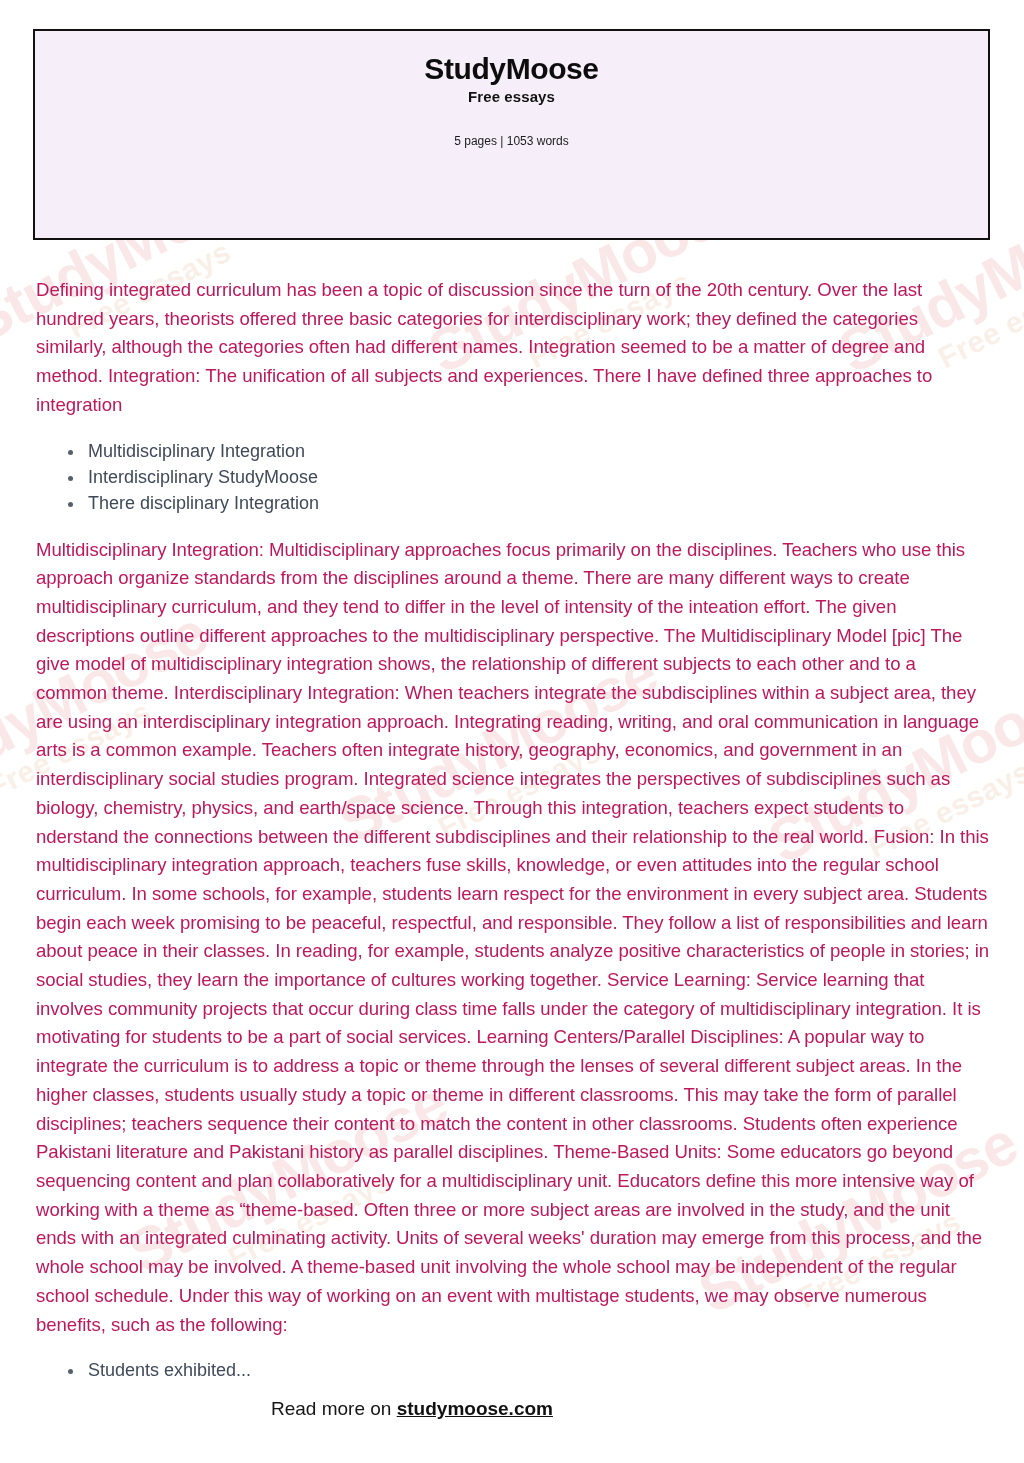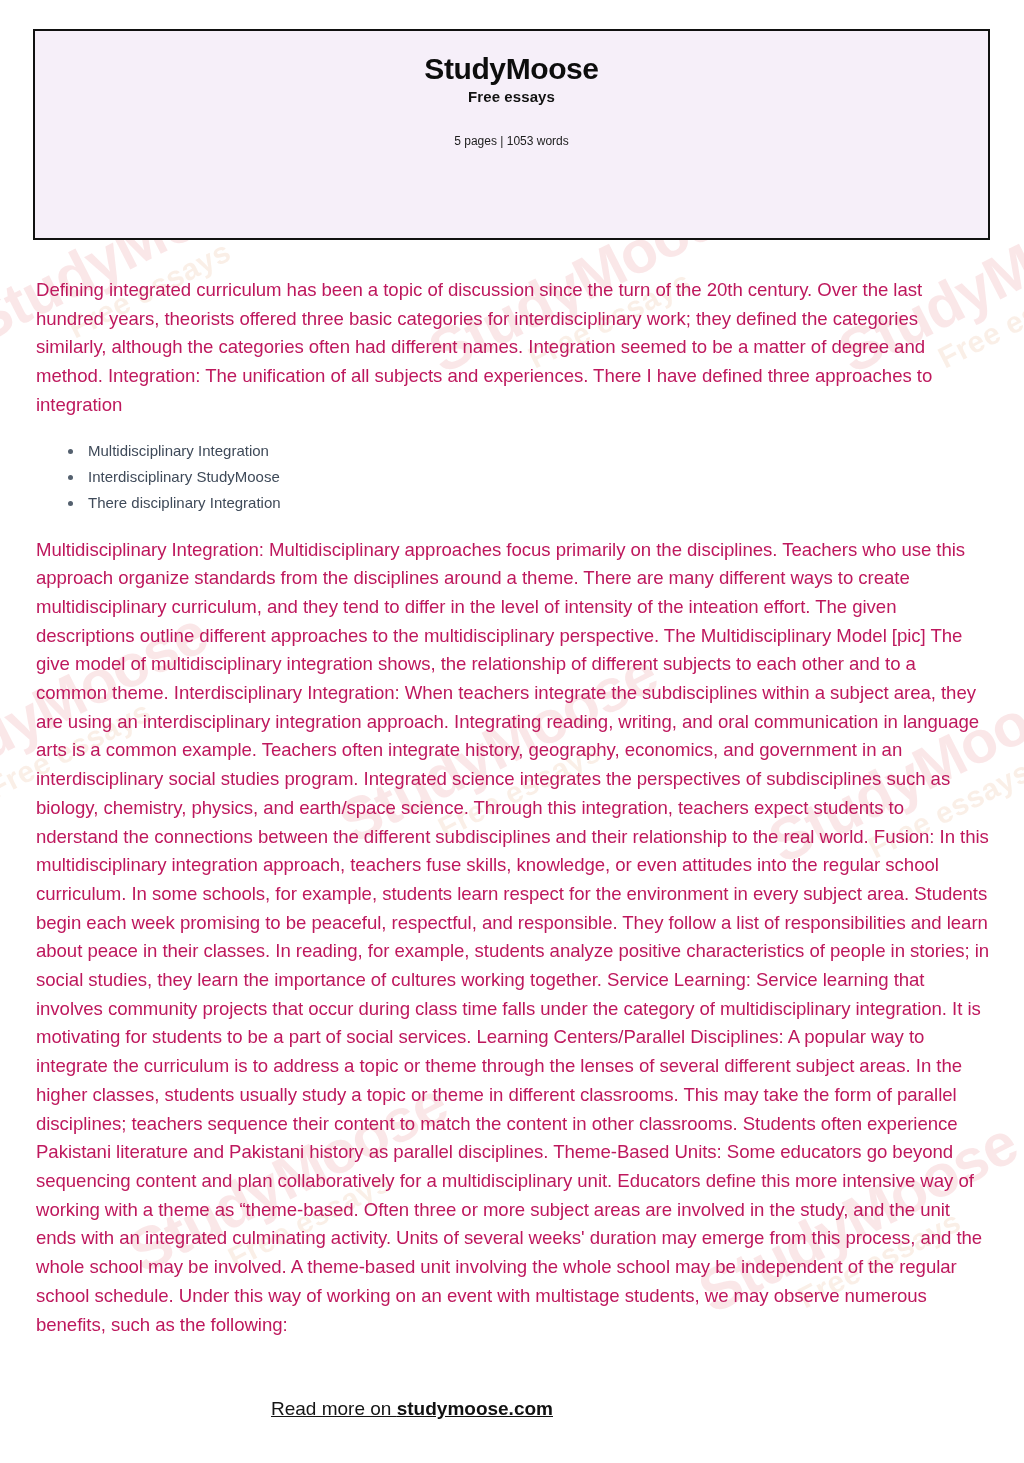--- a/index.html
+++ b/index.html
@@ -124,42 +124,41 @@
     margin: 0 0 18px 0;
     text-align: left;
     letter-spacing: -0.05px;
   }
   ul.bullets {
     margin: 0 0 16px 0;
     padding-left: 48px;
     list-style: disc;
   }
   ul.bullets li {
-    font-size: 15px;
+    font-size: 18px;
     line-height: 26px;
     color: #3f4a59;
     margin: 0 0 0 0;
     padding-left: 4px;
   }
   ul.bullets li::marker {
     font-size: 16px;
     color: #54606e;
   }
   .gap-before { margin-top: 20px; }
 
   
   .footer {
     position: absolute;
     left: 0;
     top: 1398px;
     width: 824px;
     text-align: center;
     font-size: 19px;
     color: #151515;
-    text-decoration: underline;
   }
   .footer .read-more { font-weight: 400; }
   .footer .site {
     font-weight: 700;
     text-decoration: underline;
     color: #111111;
   }
 </style>
 </head>
 <body>
@@ -214,20 +213,23 @@
     <p class="para">Defining integrated curriculum has been a topic of discussion since the turn of the 20th century. Over the last hundred years, theorists offered three basic categories for interdisciplinary work; they defined the categories similarly, although the categories often had different names. Integration seemed to be a matter of degree and method. Integration: The unification of all subjects and experiences. There I have defined three approaches to integration</p>
 
     <ul class="bullets">
       <li>Multidisciplinary Integration</li>
       <li>Interdisciplinary StudyMoose</li>
       <li>There disciplinary Integration</li>
     </ul>
 
     <p class="para gap-before">Multidisciplinary Integration: Multidisciplinary approaches focus primarily on the disciplines. Teachers who use this approach organize standards from the disciplines around a theme. There are many different ways to create multidisciplinary curriculum, and they tend to differ in the level of intensity of the inteation effort. The given descriptions outline different approaches to the multidisciplinary perspective. The Multidisciplinary Model [pic] The give model of multidisciplinary integration shows, the relationship of different subjects to each other and to a common theme. Interdisciplinary Integration: When teachers integrate the subdisciplines within a subject area, they are using an interdisciplinary integration approach. Integrating reading, writing, and oral communication in language arts is a common example. Teachers often integrate history, geography, economics, and government in an interdisciplinary social studies program. Integrated science integrates the perspectives of subdisciplines such as biology, chemistry, physics, and earth/space science. Through this integration, teachers expect students to nderstand the connections between the different subdisciplines and their relationship to the real world. Fusion: In this multidisciplinary integration approach, teachers fuse skills, knowledge, or even attitudes into the regular school curriculum. In some schools, for example, students learn respect for the environment in every subject area. Students begin each week promising to be peaceful, respectful, and responsible. They follow a list of responsibilities and learn about peace in their classes. In reading, for example, students analyze positive characteristics of people in stories; in social studies, they learn the importance of cultures working together. Service Learning: Service learning that involves community projects that occur during class time falls under the category of multidisciplinary integration. It is motivating for students to be a part of social services. Learning Centers/Parallel Disciplines: A popular way to integrate the curriculum is to address a topic or theme through the lenses of several different subject areas. In the higher classes, students usually study a topic or theme in different classrooms. This may take the form of parallel disciplines; teachers sequence their content to match the content in other classrooms. Students often experience Pakistani literature and Pakistani history as parallel disciplines. Theme-Based Units: Some educators go beyond sequencing content and plan collaboratively for a multidisciplinary unit. Educators define this more intensive way of working with a theme as “theme-based. Often three or more subject areas are involved in the study, and the unit ends with an integrated culminating activity. Units of several weeks' duration may emerge from this process, and the whole school may be involved. A theme-based unit involving the whole school may be independent of the regular school schedule. Under this way of working on an event with multistage students, we may observe numerous benefits, such as the following:</p>
 
+    <ul class="bullets">
+      <li>Students exhibited...</li>
+    </ul>
 
   </div>
 
   <div class="footer">
     <span class="read-more">Read more on </span><a class="site" href="#">studymoose.com</a>
   </div>
 
 </div>
 
 </body></html>

